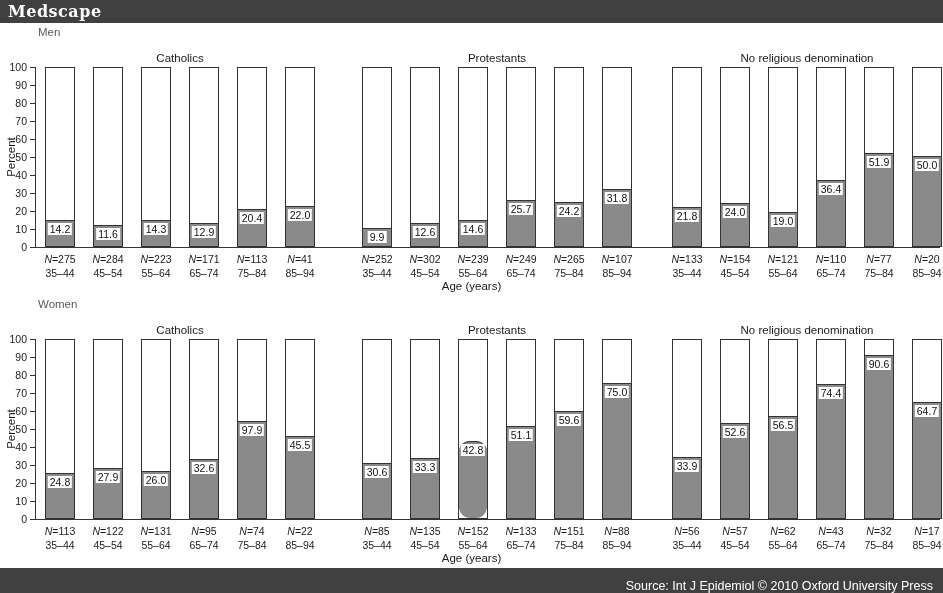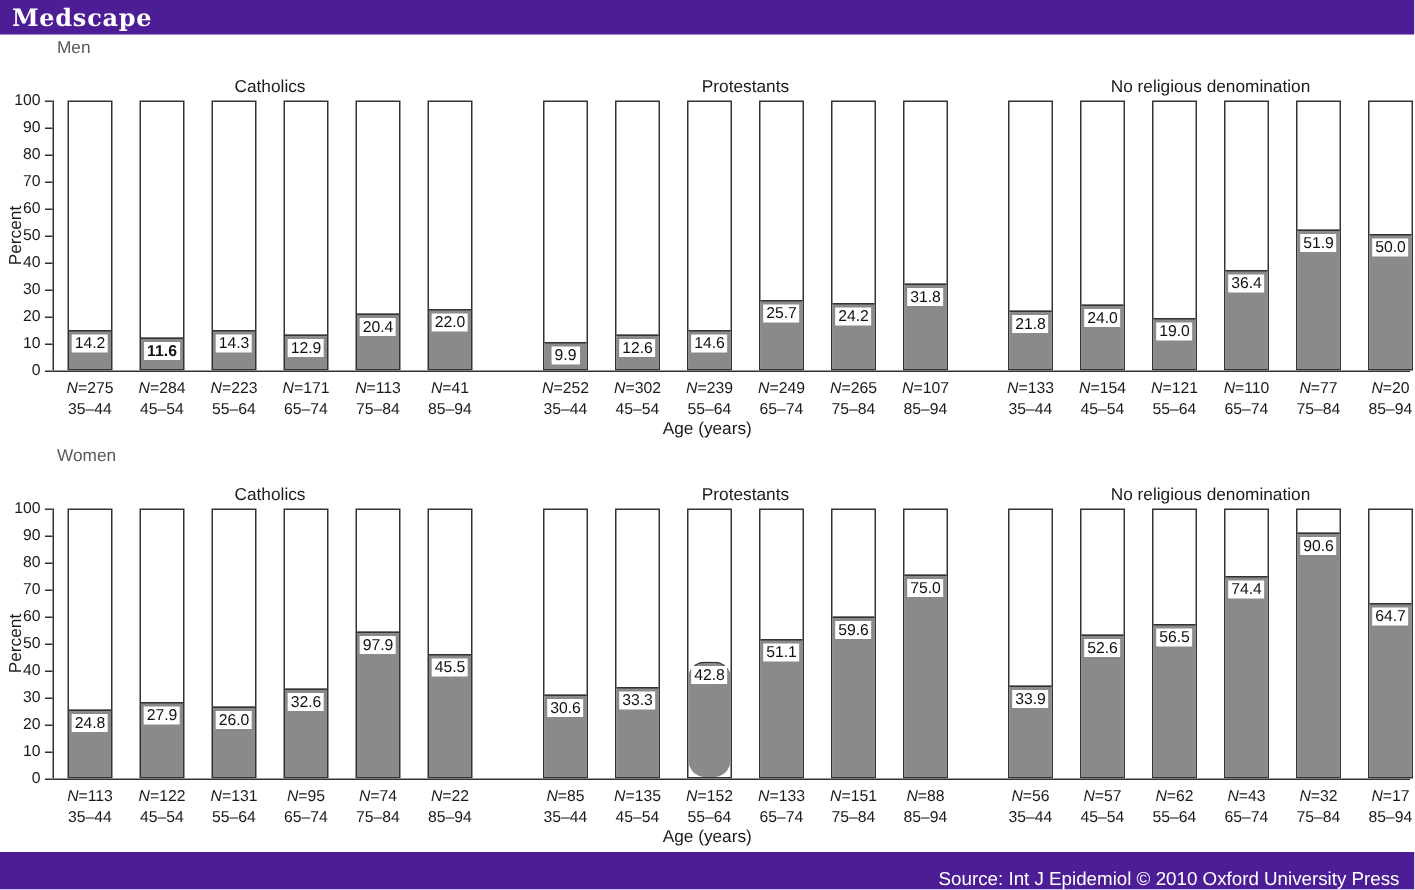--- a/index.html
+++ b/index.html
@@ -2,21 +2,21 @@
 <html><head>
 <meta charset="utf-8">
 <style>
   * { margin:0; padding:0; box-sizing:border-box; }
   html,body { width:943px; height:593px; }
   body {
     font-family:"Liberation Sans", sans-serif;
     background:#ffffff; color:#1a1a1a;
     width:943px; height:593px; overflow:hidden; position:relative;
   }
-  .band { background:#4c1d95; color:#fff; }
+  .band { background:#404040; color:#fff; }
   header.band { height:23px; display:flex; align-items:center; padding-left:8px; }
   .logo {
     font-family:"DejaVu Serif", serif; font-weight:bold;
     font-size:16px; letter-spacing:0.5px; color:#fff;
   }
   footer.band {
     position:absolute; left:0; bottom:0; width:943px; height:25px;
     display:flex; align-items:flex-end; justify-content:flex-end;
     padding-right:10px; font-size:12.5px;
   }
@@ -92,21 +92,21 @@
                 <span class="val">14.2</span>
               </div>
             </div>
             <div class="nlab">
               <div><i>N</i>=275</div>
               <div>35–44</div>
             </div>
           </div>
           <div class="bar-col">
             <div class="bar">
-              <div class="fill" style="height: 20.88px; font-weight: bold;">
+              <div class="fill" style="height: 20.88px;">
                 <span class="val">11.6</span>
               </div>
             </div>
             <div class="nlab">
               <div><i>N</i>=284</div>
               <div>45–54</div>
             </div>
           </div>
           <div class="bar-col">
             <div class="bar">

